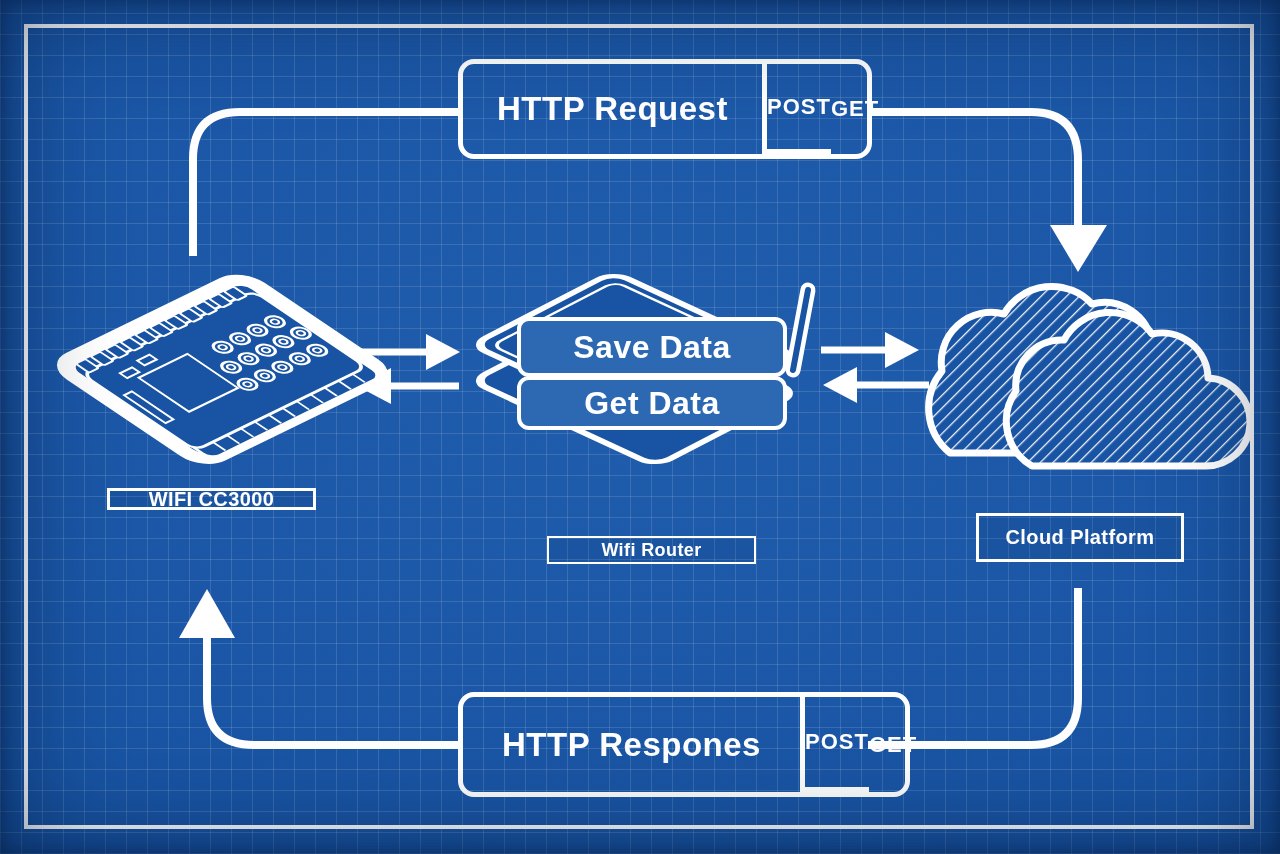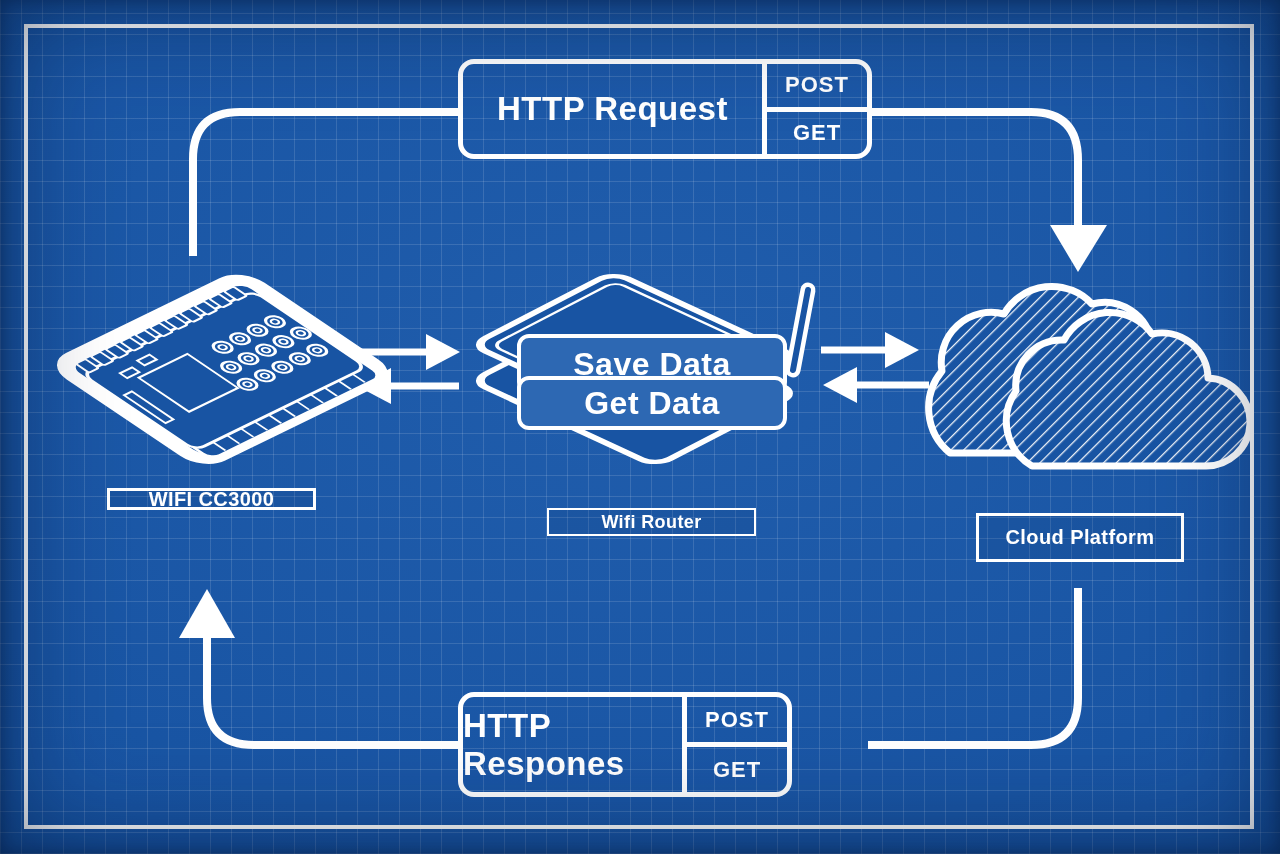--- a/index.html
+++ b/index.html
@@ -26,46 +26,46 @@
   .node{
     position:absolute;z-index:2;box-sizing:border-box;
     border:5px solid #ffffff;border-radius:16px;
     display:flex;color:#ffffff;
   }
   .node .main-cell{
     flex:1;display:flex;align-items:center;justify-content:center;
     border-right:5px solid #ffffff;
     font-size:33px;font-weight:bold;letter-spacing:0.5px;
   }
-  .node .method-col{width:100px;display:flex;flex-direction:column;text-align:right;}
+  .node .method-col{width:100px;display:flex;flex-direction:row;text-align:right;}
   .node .method-cell{
     flex:1;display:flex;align-items:center;justify-content:center;
     font-size:22px;font-weight:bold;letter-spacing:1px;
   }
   .node .method-cell.first{border-bottom:5px solid #ffffff;}
   .top-box{left:458px;top:59px;width:414px;height:100px;}
-  .bottom-box{left:458px;top:692px;width:334px;height:105px;}
+  .bottom-box{left:458px;top:692px;width:452px;height:105px;}
   .action-box{
     position:absolute;z-index:2;box-sizing:border-box;
     background:#2d68b3;border:4px solid #ffffff;border-radius:12px;
     display:flex;align-items:center;justify-content:center;
     color:#ffffff;font-weight:bold;font-size:32px;letter-spacing:0.5px;
   }
-  .save-box{left:517px;top:334px;width:270px;height:60px;}
+  .save-box{left:517px;top:317px;width:270px;height:60px;}
   .get-box{left:517px;top:376px;width:270px;height:54px;}
   .tag{
     position:absolute;z-index:2;box-sizing:border-box;
     border:3px solid #ffffff;
     display:flex;align-items:center;justify-content:center;
     color:#ffffff;font-weight:bold;font-size:20px;letter-spacing:0.4px;
     background:rgba(10,48,100,0.10);
   }
   .tag-wifi{left:107px;top:488px;width:209px;height:22px;}
   .tag-core{left:107px;top:529px;width:209px;height:33px;}
-  .tag-router{left:547px;top:508px;width:209px;height:28px;border-width:2px;font-size:18px;}
+  .tag-router{left:547px;top:536px;width:209px;height:28px;border-width:2px;font-size:18px;}
   .tag-cloud{left:976px;top:513px;width:208px;height:49px;}
 </style>
 </head>
 <body>
 
 <div class="stage">
 
   <svg class="art" viewBox="0 0 1280 854">
     <defs>
       <pattern id="hatch" width="9" height="9" patternUnits="userSpaceOnUse" patternTransform="rotate(45)">

